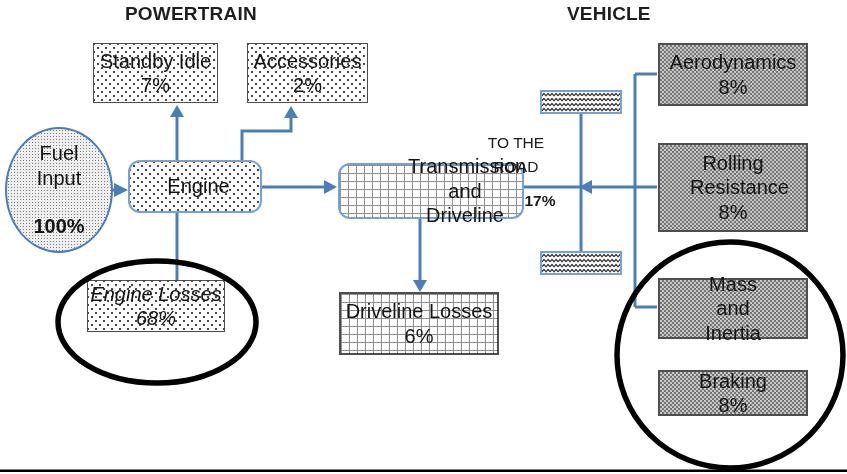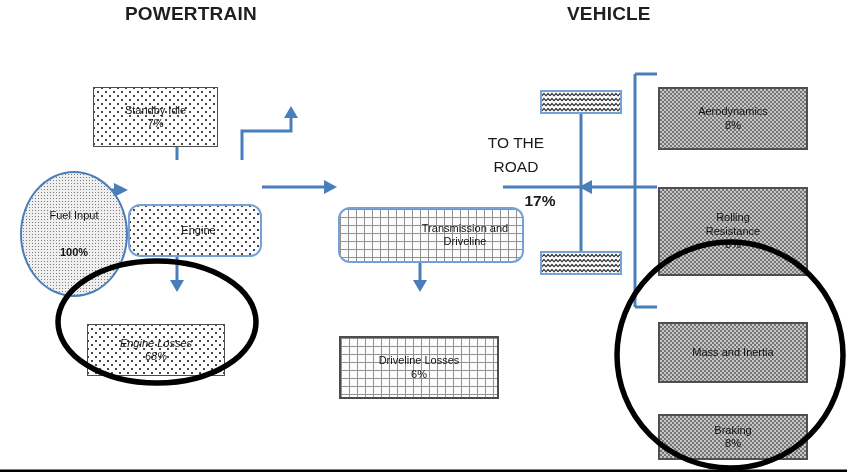--- a/index.html
+++ b/index.html
@@ -7,21 +7,21 @@
     position:relative;width:847px;height:474px;background:#ffffff;overflow:hidden;
     font-family:"Liberation Sans", sans-serif;color:#1a1a1a;
   }
   .title{
     position:absolute;width:200px;text-align:left;
     font-size:19px;font-weight:bold;color:#1f1f1f;letter-spacing:.2px;
   }
   .box{
     position:absolute;box-sizing:border-box;
     display:flex;flex-direction:column;align-items:center;justify-content:center;
-    text-align:center;font-size:11px;line-height:1.22;color:#141414;z-index:2;margin-top:44px;
+    text-align:center;font-size:20px;line-height:1.22;color:#141414;z-index:2;
   }
   .dotted{
     border:1.6px solid #4d4d4d;background-color:#fdfdfd;
     background-image:radial-gradient(#474747 0.9px,transparent 1.1px),radial-gradient(#474747 0.9px,transparent 1.1px);
     background-size:8px 8px;background-position:0 0,4px 4px;
   }
   .grid{
     border:2px solid #4d4d4d;background-color:#fdfdfd;
     background-image:linear-gradient(to right,#909090 1px,transparent 1px),linear-gradient(to bottom,#909090 1px,transparent 1px);
     background-size:8px 8px;
@@ -78,30 +78,34 @@
       <polygon points="337,187 324,180 324,194"></polygon>
       <polygon points="177,292 170,280 184,280"></polygon>
       <polygon points="420,292 413,280 427,280"></polygon>
       <polygon points="579,187 592,180 592,194"></polygon>
     </g>
   </svg>
 
   <div class="title" style="left:125px;top:3px;">POWERTRAIN</div>
   <div class="title" style="left:567px;top:3px;">VEHICLE</div>
 
-  <div class="box fuel" style="left:20px;top:127px;width:108px;height:126px;gap:24px;">
+  <div class="box fuel" style="left:5px;top:127px;width:108px;height:126px;gap:24px;">
     <span class="lbl-fuel">Fuel Input</span>
     <span class="bold">100%</span>
   </div>
 
   <div class="box dotted" style="left:93px;top:43px;width:125px;height:60px;">
     <span>Standby Idle</span>
     <span>7%</span>
   </div>
 
+  <div class="box dotted" style="left:247px;top:43px;width:121px;height:60px;">
+    <span>Accessories</span>
+    <span>2%</span>
+  </div>
 
   <div class="box dotted blue-round" style="left:128px;top:160px;width:134px;height:53px;padding-left:7px;">
     <span>Engine</span>
   </div>
 
   <div class="box dotted" style="left:87px;top:280px;width:138px;height:52px;font-style:italic;">
     <span>Engine Losses</span>
     <span>68%</span>
   </div>
 

